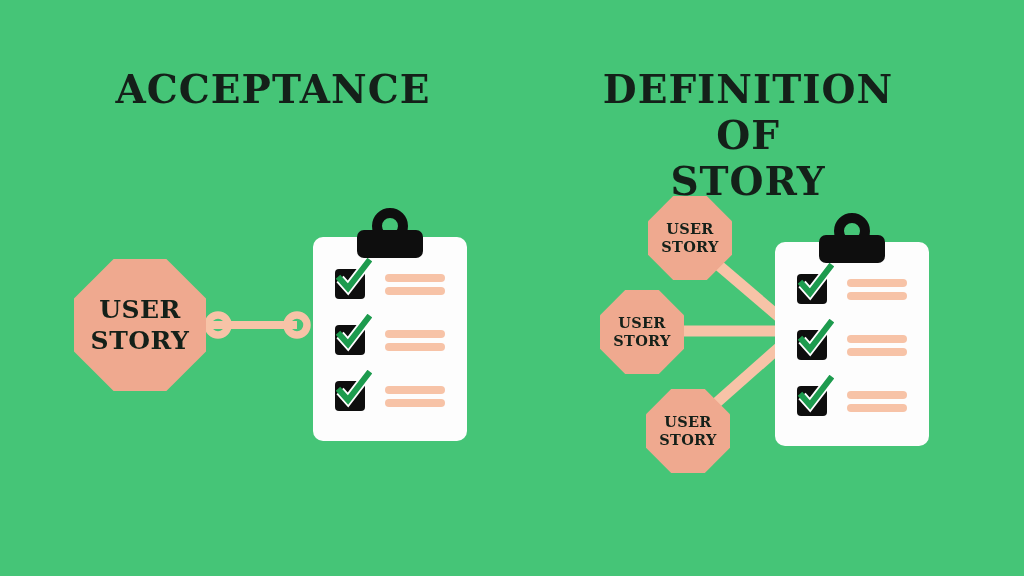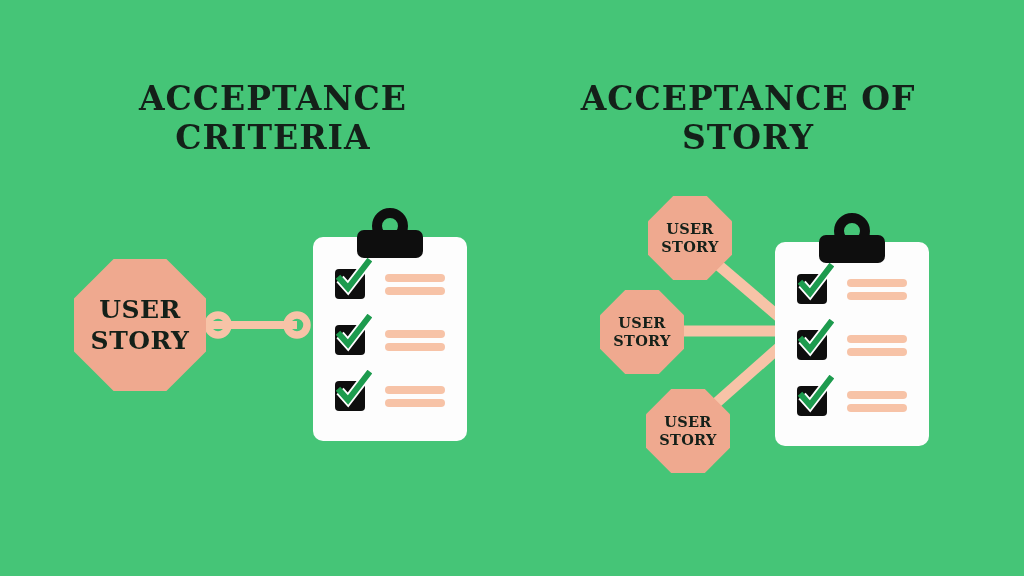--- a/index.html
+++ b/index.html
@@ -11,22 +11,22 @@
     --check-green:#1d9b4e;
     --paper:#fdfdfd;
   }
   *{margin:0;padding:0;box-sizing:border-box;}
   html,body{width:1024px;height:576px;overflow:hidden;}
   body{background:var(--page-bg);font-family:"DejaVu Serif","Liberation Serif",serif;}
   .stage{position:relative;width:1024px;height:576px;background:var(--page-bg);}
 
   
   .title{
-    position:absolute;top:80px;width:360px;text-align:center;
-    color:var(--ink);font-weight:bold;font-size:33px;line-height:1.18;
+    position:absolute;top:66px;width:360px;text-align:center;
+    color:var(--ink);font-weight:bold;font-size:39px;line-height:1.18;
     letter-spacing:1px;
   }
   .title.left{left:93px;}
   .title.right{left:568px;}
 
   
   svg.overlay{position:absolute;left:0;top:0;z-index:1;}
 
   
   .octagon{
@@ -70,24 +70,23 @@
   .list-line.a{top:5px;}
   .list-line.b{top:18px;}
 </style>
 </head>
 <body>
 
 <div class="stage">
 
   <div class="title left">
     <div>ACCEPTANCE</div>
-    <div>CRITERIA</div>
   </div>
   <div class="title right">
-    <div>ACCEPTANCE OF</div>
+    <div>DEFINITION OF</div>
     <div>STORY</div>
   </div>
 
   <svg class="overlay" width="1024" height="576" viewBox="0 0 1024 576">
 
     <line x1="210" y1="325" x2="297" y2="325" stroke="#f7c3a7" stroke-width="8"></line>
     <circle cx="218" cy="325" r="10" fill="none" stroke="#f7c3a7" stroke-width="7.5"></circle>
     <circle cx="297" cy="325" r="10" fill="none" stroke="#f7c3a7" stroke-width="7.5"></circle>
 
     <line x1="689" y1="240" x2="792" y2="328" stroke="#f7c3a7" stroke-width="11"></line>

